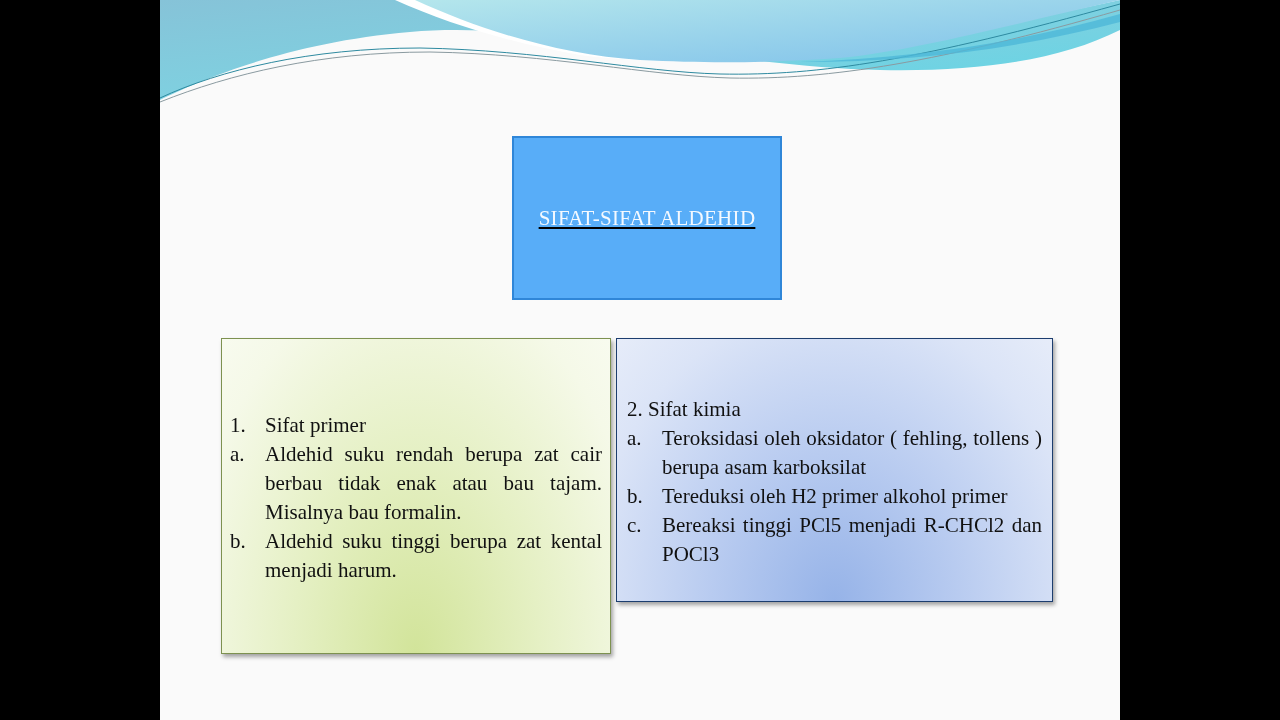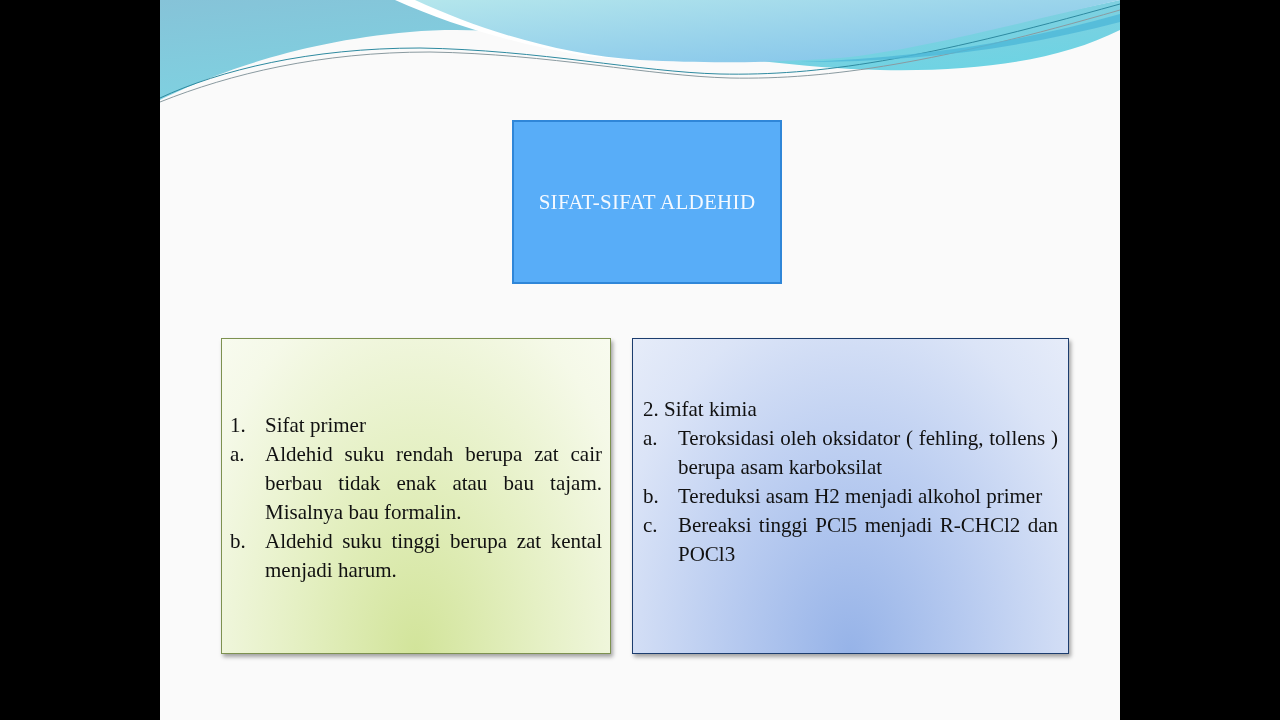--- a/index.html
+++ b/index.html
@@ -22,29 +22,30 @@
     .wave {
       position: absolute;
       left: 0;
       top: 0;
       width: 960px;
       height: 120px;
     }
     .title-box {
       position: absolute;
       left: 352px;
-      top: 120px;
+      top: 136px;
       width: 270px;
       height: 164px;
       background: #58adf8;
       border: 2px solid #2f86d8;
       box-sizing: border-box;
       display: flex;
       align-items: center;
       justify-content: center;
+      text-decoration: underline;
     }
     .title-text {
       color: #f4f9ff;
       font-family: "Liberation Serif", "DejaVu Serif", serif;
       font-size: 21px;
       letter-spacing: 0.3px;
     }
     .panel {
       position: absolute;
       box-sizing: border-box;
@@ -57,24 +58,24 @@
     .panel-left {
       left: 61px;
       top: 338px;
       width: 390px;
       height: 316px;
       border: 1px solid #7d9150;
       background: radial-gradient(ellipse at 50% 100%, #d2e49a 0%, #e5f0c4 45%, #f5f9e8 85%, #f8fbef 100%);
       padding: 72px 8px 0 8px;
     }
     .panel-right {
-      left: 472px;
+      left: 456px;
       top: 338px;
       width: 437px;
-      height: 316px;
+      height: 264px;
       border: 1px solid #1c3d6e;
       background: radial-gradient(ellipse at 50% 100%, #96b3e8 0%, #b8cbf0 40%, #dbe4f7 80%, #e6ecf9 100%);
       padding: 56px 10px 0 10px;
     }
     .row {
       display: flex;
       text-align: justify;
     }
     .marker {
       flex: 0 0 35px;
@@ -133,21 +134,21 @@
   </div>
 
   <div class="panel panel-right">
     <div class="head-plain">2. Sifat kimia</div>
     <div class="row">
       <span class="marker">a.</span>
       <span class="row-text">Teroksidasi oleh oksidator ( fehling, tollens ) berupa asam karboksilat</span>
     </div>
     <div class="row">
       <span class="marker">b.</span>
-      <span class="row-text">Tereduksi asam H2  menjadi alkohol primer</span>
+      <span class="row-text">Tereduksi oleh H2  primer alkohol primer</span>
     </div>
     <div class="row">
       <span class="marker">c.</span>
       <span class="row-text">Bereaksi tinggi PCl5  menjadi R-CHCl2 dan POCl3</span>
     </div>
   </div>
 
 </div>
 
 </body></html>

